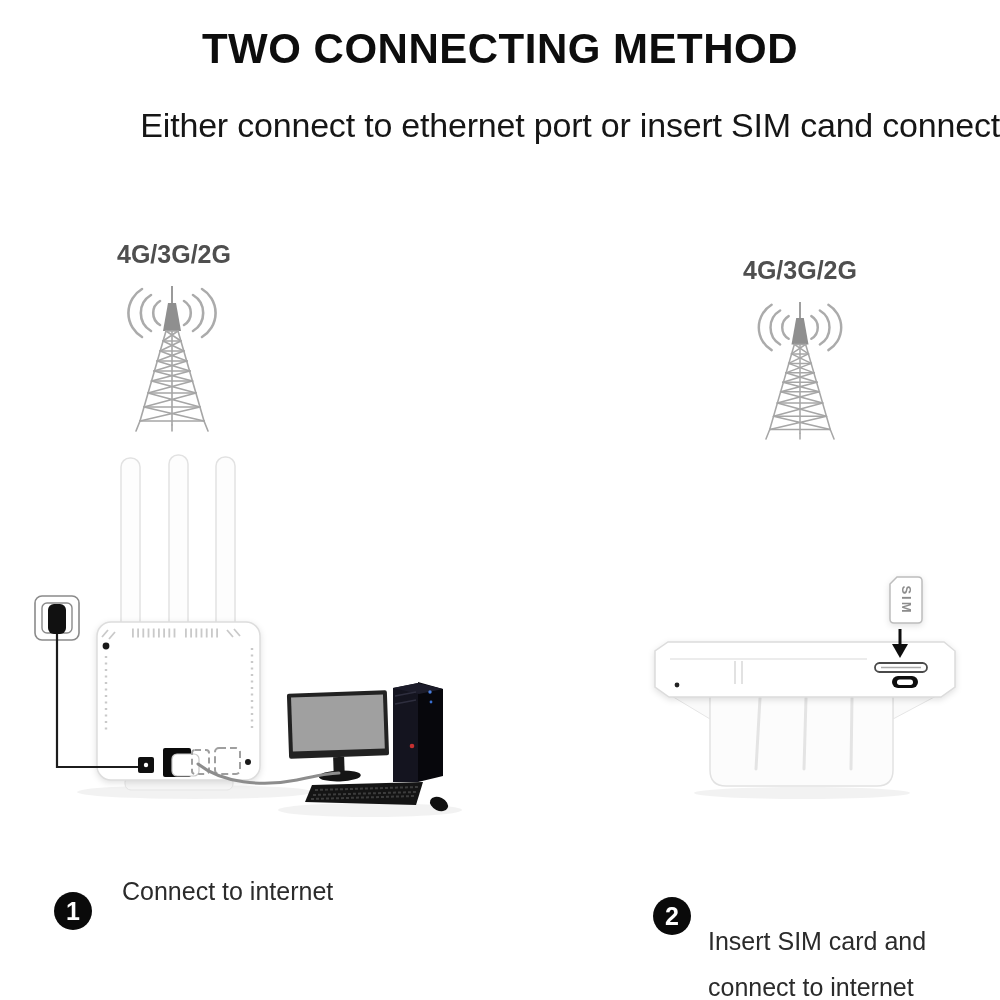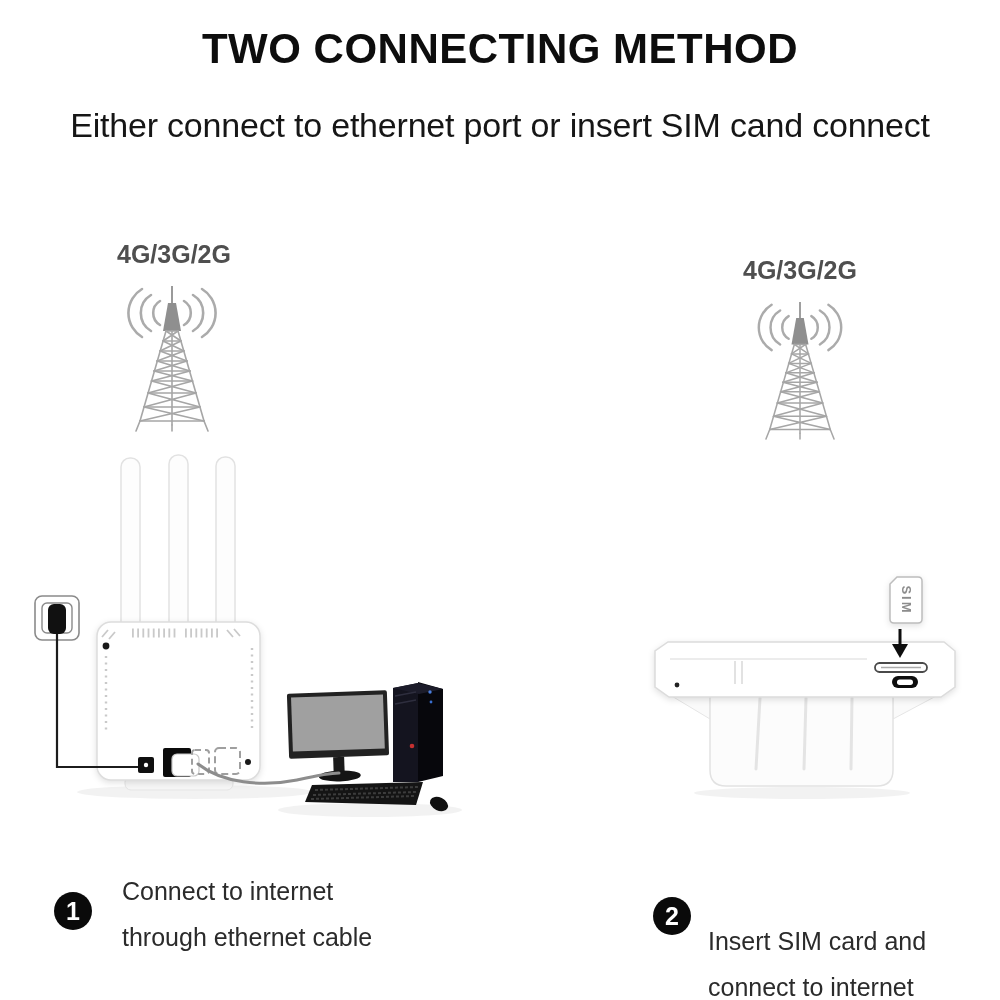--- a/index.html
+++ b/index.html
@@ -5,21 +5,21 @@
   html,body{margin:0;padding:0;background:#fff;}
   .canvas{
     position:relative;width:1000px;height:1000px;background:#ffffff;overflow:hidden;
     font-family:"Liberation Sans", sans-serif;color:#111;
   }
   .title{
     position:absolute;top:25px;left:0;width:1000px;text-align:center;
     font-size:42px;font-weight:700;letter-spacing:.5px;color:#0d0d0d;white-space:nowrap;
   }
   .subtitle{
-    position:absolute;top:106px;left:0;width:1000px;text-align:center;
+    position:absolute;top:106px;left:0;width:1000px;text-align:right;
     font-size:34px;font-weight:400;color:#161616;white-space:nowrap;letter-spacing:-.2px;
   }
   .net-label{
     position:absolute;width:150px;text-align:center;
     font-size:25px;font-weight:700;color:#4f4f4f;white-space:nowrap;
   }
   .net-label.left{left:99px;top:240px;}
   .net-label.right{left:725px;top:256px;}
   .tower{position:absolute;}
   .tower.left{left:117px;top:283px;width:110px;height:150px;}
@@ -194,21 +194,20 @@
       <line x1="270" y1="84" x2="270" y2="100" stroke="#0d0d0d" stroke-width="3"></line>
       <polygon points="262,99 278,99 270,113" fill="#0d0d0d"></polygon>
     </g>
   </svg>
 
   <div class="badge one">
     <span>1</span>
   </div>
   <div class="caption one">
     <div>Connect to internet</div>
-    <div>through ethernet cable</div>
   </div>
 
   <div class="badge two">
     <span>2</span>
   </div>
   <div class="caption two">
     <div>Insert SIM card and</div>
     <div>connect to internet</div>
   </div>
 

